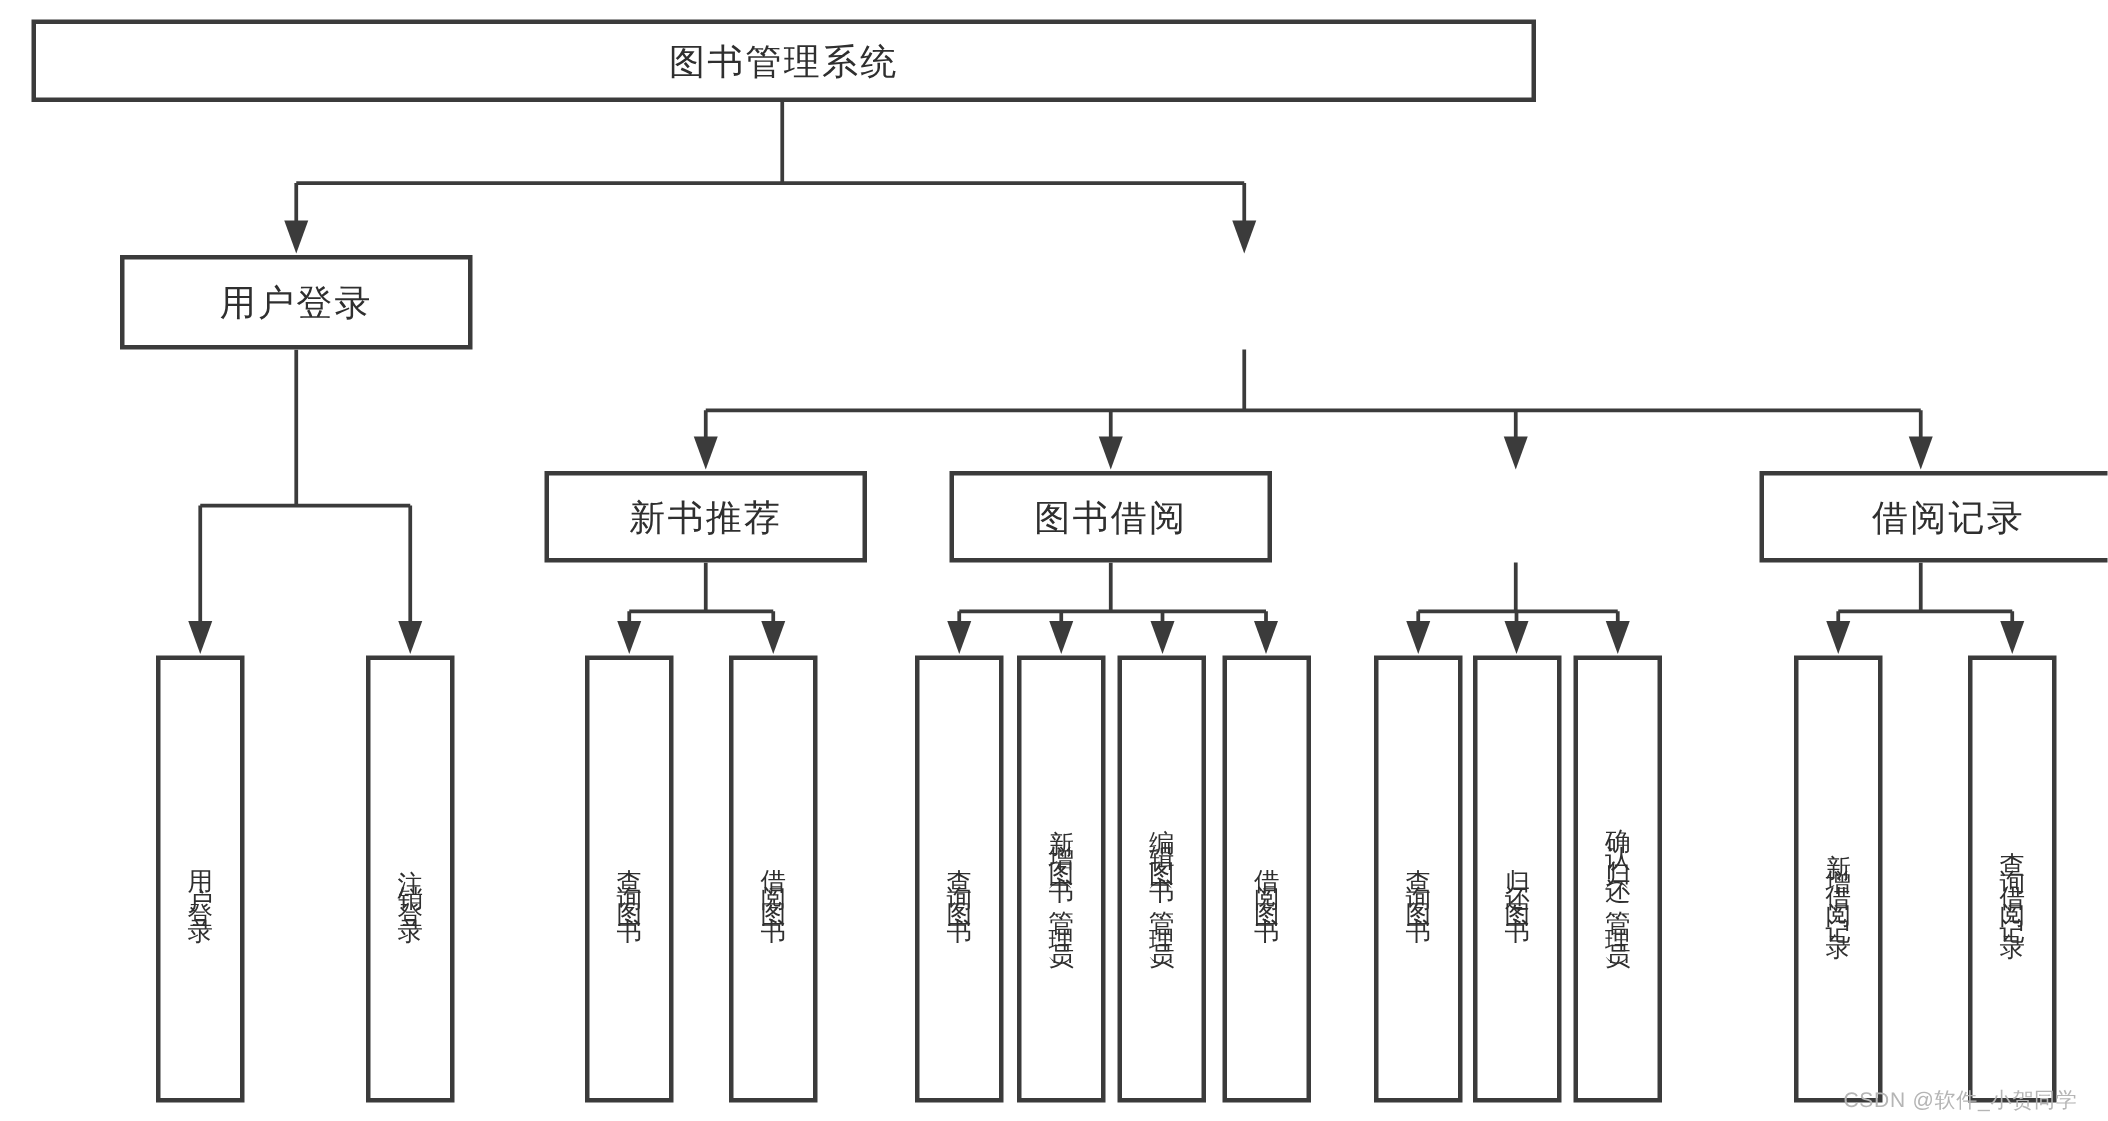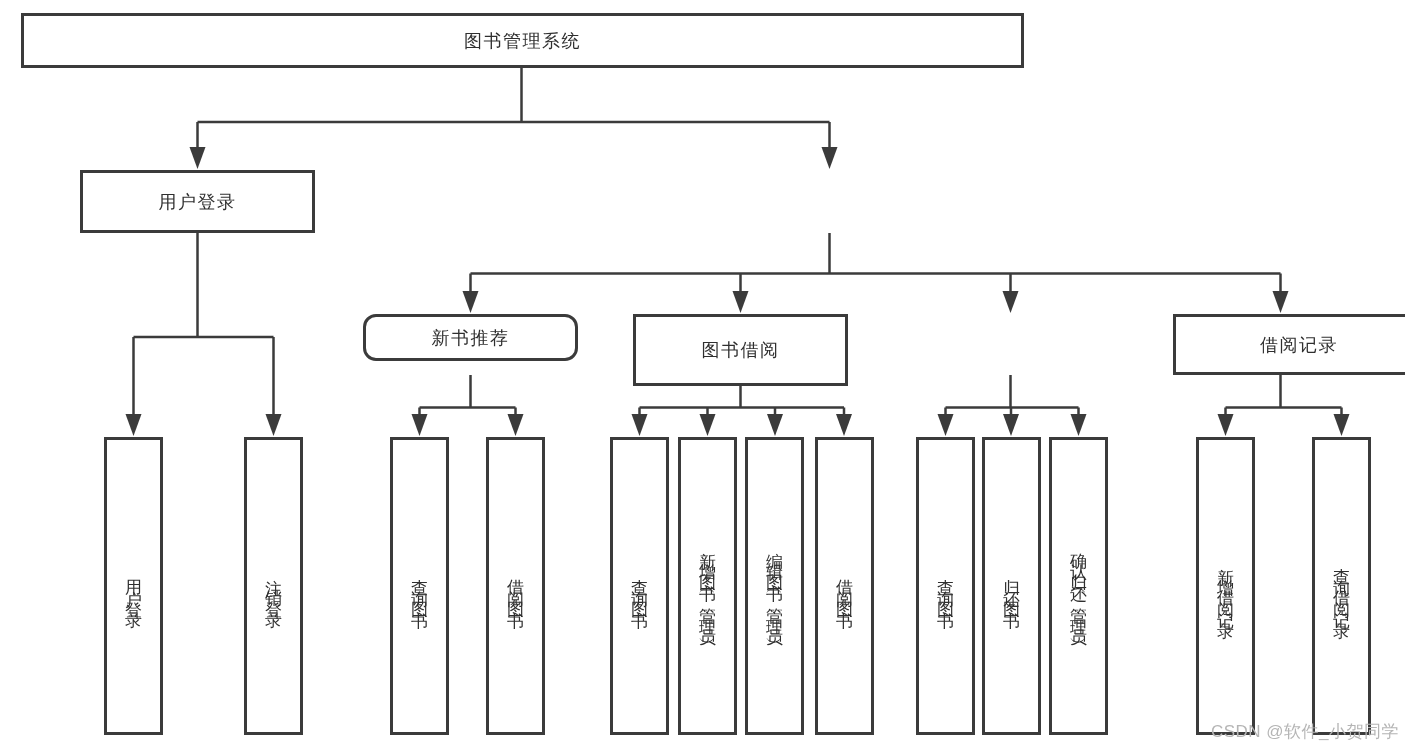--- a/index.html
+++ b/index.html
@@ -10,29 +10,29 @@
   }
   .canvas { position:absolute; inset:0; }
   svg.connectors { position:absolute; left:0; top:0; width:1405px; height:747px; }
   svg .ln { stroke:var(--line,#3b3b3b); stroke-width:2.5; fill:none; }
   svg .hd { fill:var(--line,#3b3b3b); stroke:none; }
   .box {
     position:absolute; box-sizing:border-box; background:#ffffff;
     border:3px solid var(--line,#3b3b3b); color:var(--text,#2f2f2f);
     display:flex; align-items:center; justify-content:center;
   }
-  .hbox { font-size:18px; letter-spacing:1.5px;font-family:Liberation Mono, monospace; }
+  .hbox { font-size:24px; letter-spacing:1.5px;font-family:Liberation Mono, monospace; }
   .vbox {
     writing-mode:vertical-rl; text-orientation:mixed;
     font-size:17px; line-height:1; letter-spacing:11px;
     padding-top:4px;
   }
   .watermark {
-    position:absolute; right:6px; bottom:4px; z-index:5;
-    font-size:17px; color:var(--watermark,#b5b5b5); letter-spacing:0.5px;
+    position:absolute; right:20px; bottom:4px; z-index:5;
+    font-size:14px; color:var(--watermark,#b5b5b5); letter-spacing:0.5px;
     white-space:nowrap;
     margin-left:33px;
   }
 </style>
 </head>
 <body>
 
 <div class="canvas">
 
   <svg class="connectors" viewBox="0 0 1405 747">
@@ -98,22 +98,22 @@
       <polygon class="hd" points="1070.5,414 1086.5,414 1078.5,436"></polygon>
       <polygon class="hd" points="1217.5,414 1233.5,414 1225.5,436"></polygon>
       <polygon class="hd" points="1333.5,414 1349.5,414 1341.5,436"></polygon>
     </g>
   </svg>
 
   <div class="box hbox" style="left:21px;top:13px;width:1003px;height:55px;">图书管理系统</div>
 
   <div class="box hbox" style="left:80px;top:170px;width:235px;height:63px;">用户登录</div>
 
-  <div class="box hbox" style="left:363px;top:314px;width:215px;height:47px;border-radius:13px;">新书推荐</div>
-  <div class="box hbox" style="left:633px;top:314px;width:215px;height:72px;">图书借阅</div>
+  <div class="box hbox" style="left:363px;top:314px;width:215px;height:61px;">新书推荐</div>
+  <div class="box hbox" style="left:633px;top:314px;width:215px;height:61px;">图书借阅</div>
   <div class="box hbox" style="left:1173px;top:314px;width:252px;height:61px;">借阅记录</div>
 
   <div class="box vbox" style="left:104px;top:437px;width:59px;height:298px;">用户登录</div>
   <div class="box vbox" style="left:244px;top:437px;width:59px;height:298px;">注销登录</div>
 
   <div class="box vbox" style="left:390px;top:437px;width:59px;height:298px;">查询图书</div>
   <div class="box vbox" style="left:486px;top:437px;width:59px;height:298px;">借阅图书</div>
 
   <div class="box vbox" style="left:610px;top:437px;width:59px;height:298px;">查询图书</div>
   <div class="box vbox" style="left:678px;top:437px;width:59px;height:298px;">新增图书（管理员）</div>

